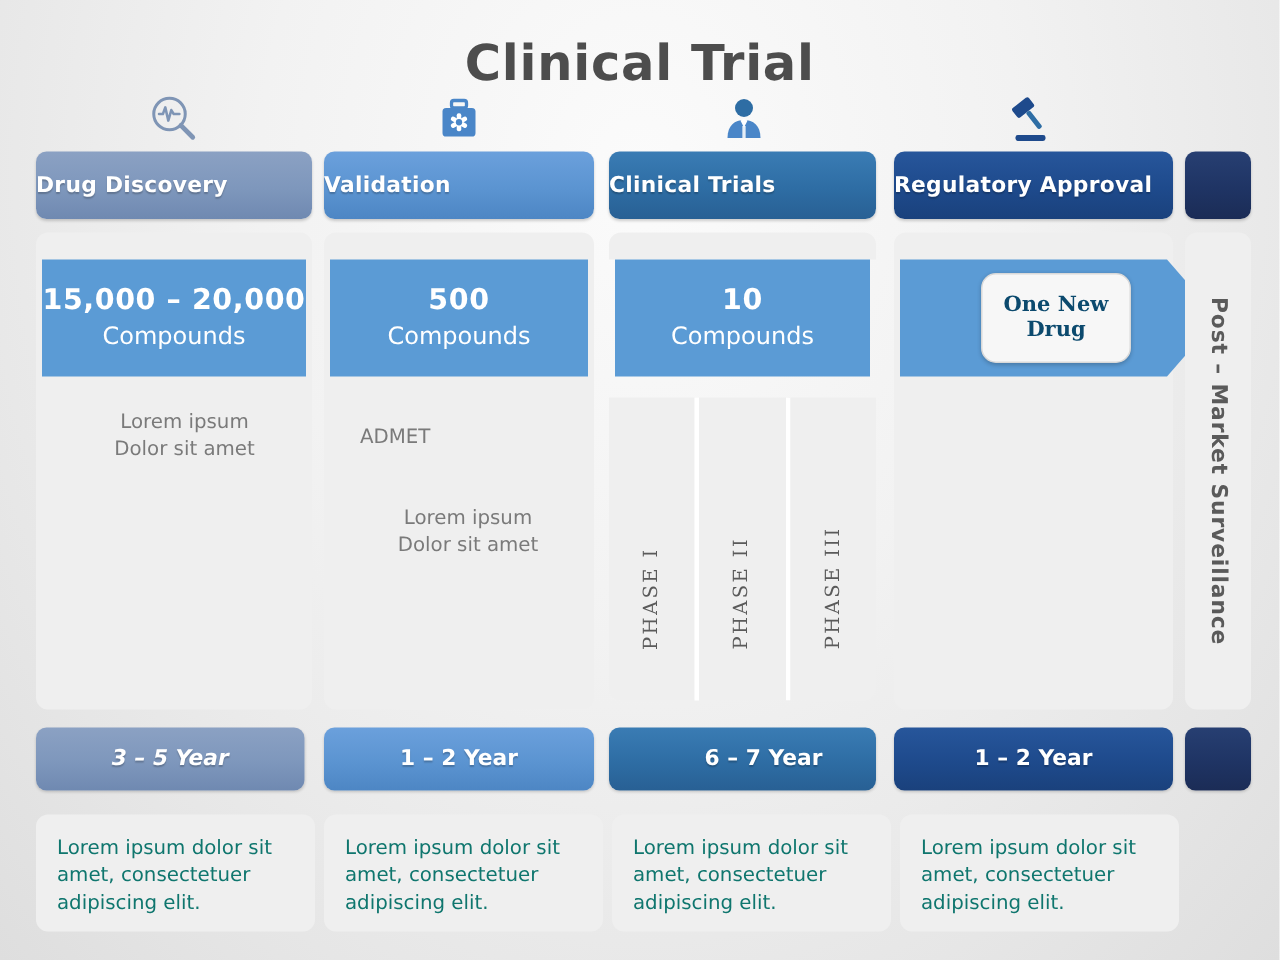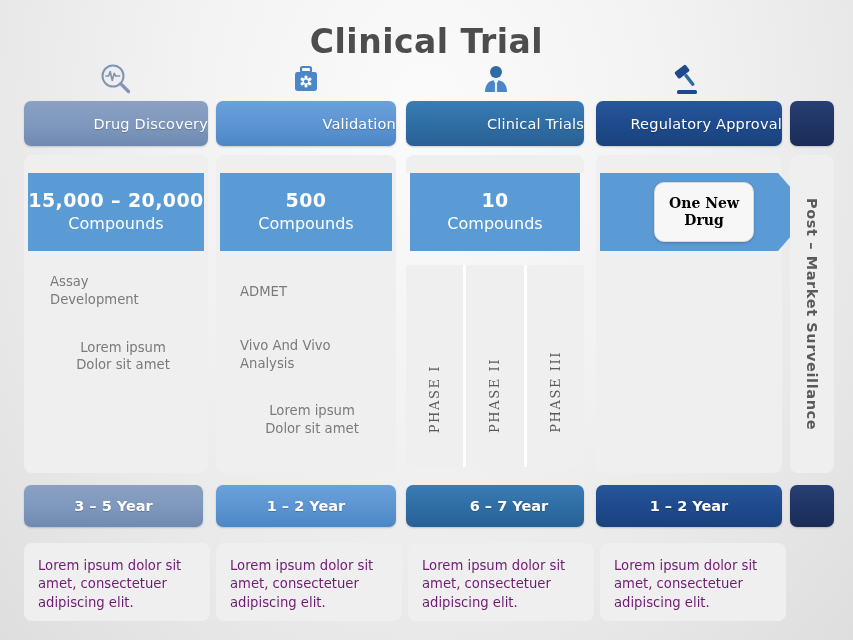--- a/index.html
+++ b/index.html
@@ -44,24 +44,24 @@
   .icon-slot svg { display: block; }
 
   
   .hdr {
     position: absolute;
     top: 101px;
     height: 45px;
     border-radius: 7px;
     display: flex;
     align-items: center;
-    justify-content: flex-end;
+    justify-content: flex-start;
     color: #ffffff;
     font-size: 14.5px;
-    font-weight: normal;
+    font-weight: bold;
     letter-spacing: 0.2px;
     box-shadow: 0 1px 2px rgba(0,0,0,0.18);
     text-shadow: 0 1px 1px rgba(0,0,0,0.22);
     box-sizing: border-box;
   }
 
   
   .panel {
     position: absolute;
     top: 155px;
@@ -167,21 +167,21 @@
     height: 60px;
     background: #f7f7f7;
     border: 1px solid #d9d9d9;
     border-radius: 10px;
     display: flex;
     align-items: center;
     justify-content: center;
     text-align: center;
     font-size: 14px;
     font-weight: bold;
-    color: #000000;
+    color: #0c4a6e;
     line-height: 1.25;
     box-shadow: 0 1px 3px rgba(0,0,0,0.22);
     box-sizing: border-box;
     font-family: "DejaVu Serif", "Liberation Serif", serif;
   }
 
   
   .pm-panel {
     position: absolute;
     top: 155px;
@@ -219,21 +219,21 @@
     box-sizing: border-box;
   }
 
   
   .note {
     position: absolute;
     top: 543px;
     height: 78px;
     background: #efefef;
     border-radius: 8px;
-    color: #701a75;
+    color: #0f766e;
     font-size: 13.2px;
     line-height: 1.4;
     padding: 14px 14px 0 14px;
     box-sizing: border-box;
   }
 </style>
 </head>
 <body>
 
 <div class="title">Clinical Trial</div>
@@ -296,36 +296,32 @@
 <div class="hdr" style="left:790px; width:44px; background:linear-gradient(180deg,#273f72 0%,#1f3464 55%,#1b2c56 100%);">
   <span></span>
 </div>
 
 <div class="panel" style="left:24px; width:184px;">
   <div class="count-box">
     <div class="count-num">15,000 – 20,000</div>
     <div class="count-label">Compounds</div>
   </div>
   <div class="bullets">
-    <p style="white-space:pre-line;">Assay
-Development</p>
     <p style="white-space:pre-line;">Lorem ipsum
 Dolor sit amet</p>
   </div>
 </div>
 
 <div class="panel" style="left:216px; width:180px;">
   <div class="count-box">
     <div class="count-num">500</div>
     <div class="count-label">Compounds</div>
   </div>
   <div class="bullets" style="left:24px; top:128px;">
     <p style="white-space:pre-line; margin-bottom:36px;">ADMET</p>
-    <p style="white-space:pre-line;">Vivo And Vivo
-Analysis</p>
     <p style="white-space:pre-line;">Lorem ipsum
 Dolor sit amet</p>
   </div>
 </div>
 
 <div class="panel" style="left:406px; width:178px; background:transparent;">
   <div class="count-box" style="z-index:2;">
     <div class="count-num">10</div>
     <div class="count-label">Compounds</div>
   </div>
@@ -347,21 +343,21 @@
   <div class="arrow-shape"></div>
   <div class="arrow-head"></div>
   <div class="one-new-drug" style="white-space:pre-line;">One New
 Drug</div>
 </div>
 
 <div class="pm-panel" style="left:790px; width:44px;">
   <span class="pm-label">Post – Market Surveillance</span>
 </div>
 
-<div class="yearbar" style="left:24px;  width:179px; background:linear-gradient(180deg,#8ba1c3 0%,#7e97bc 55%,#6f89b1 100%);">
+<div class="yearbar" style="left:24px;  width:179px; background:linear-gradient(180deg,#8ba1c3 0%,#7e97bc 55%,#6f89b1 100%);font-style:italic;">
   <span>3 – 5 Year</span>
 </div>
 <div class="yearbar" style="left:216px; width:180px; background:linear-gradient(180deg,#6ba0dc 0%,#5b94d1 55%,#4d86c4 100%);">
   <span>1 – 2 Year</span>
 </div>
 <div class="yearbar" style="left:406px; width:178px; background:linear-gradient(180deg,#3a7cb4 0%,#2e6da4 55%,#286094 100%);padding-left:28px;">
   <span>6 – 7 Year</span>
 </div>
 <div class="yearbar" style="left:596px; width:186px; background:linear-gradient(180deg,#27569b 0%,#1e4a8c 55%,#1a417c 100%);">
   <span>1 – 2 Year</span>

